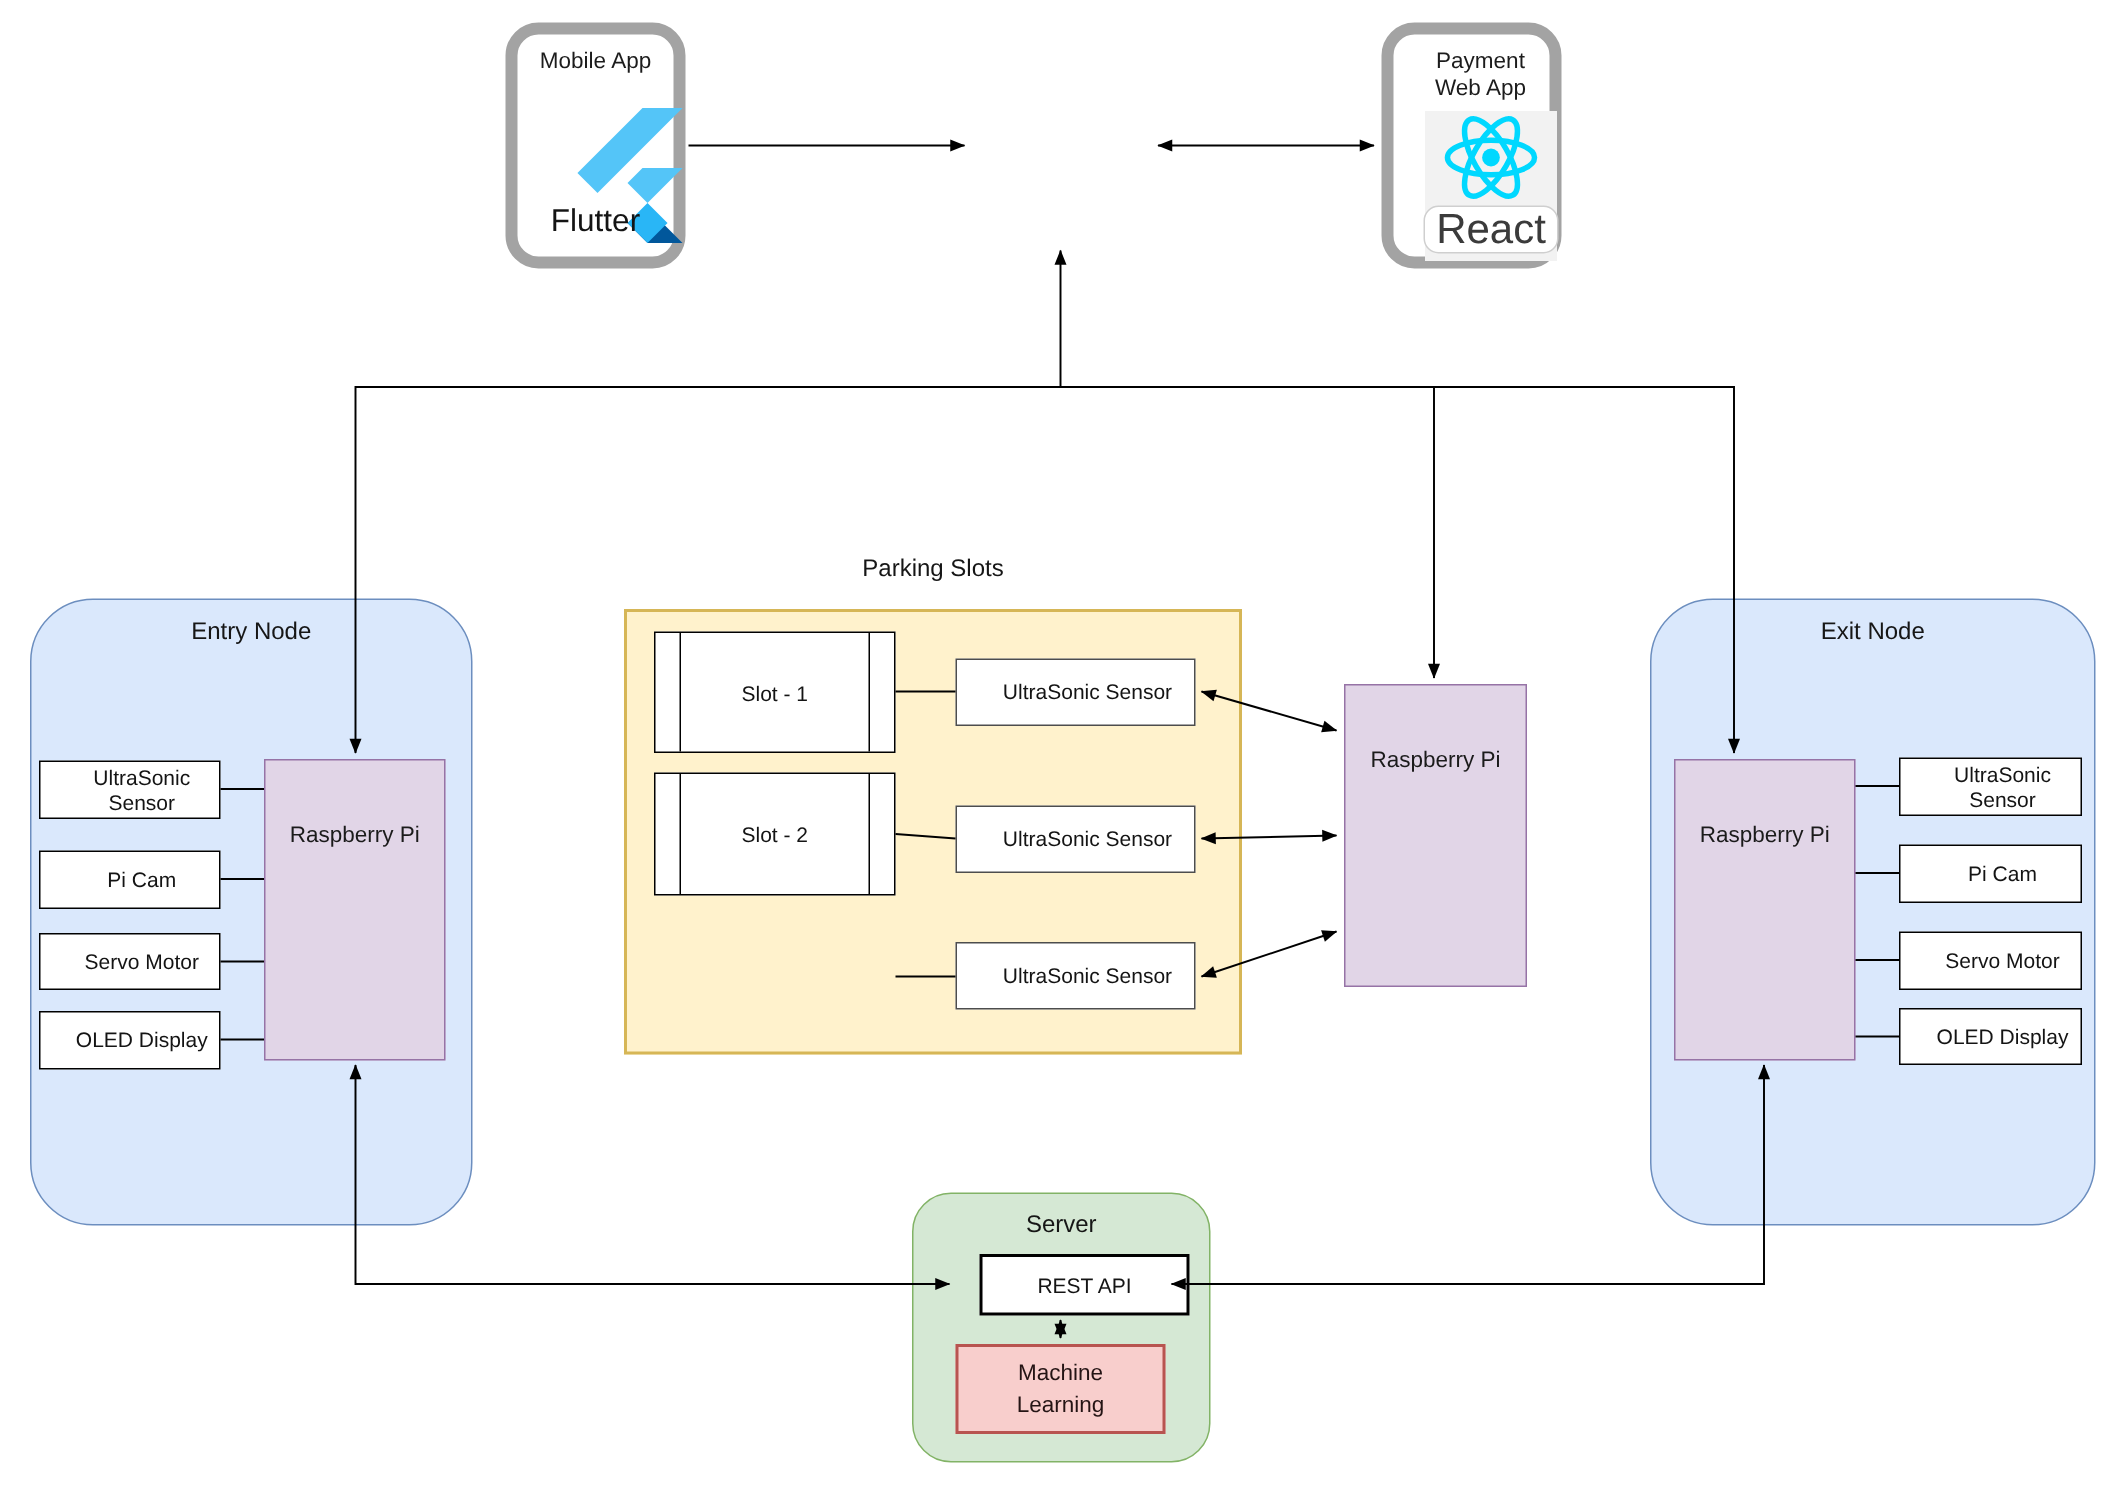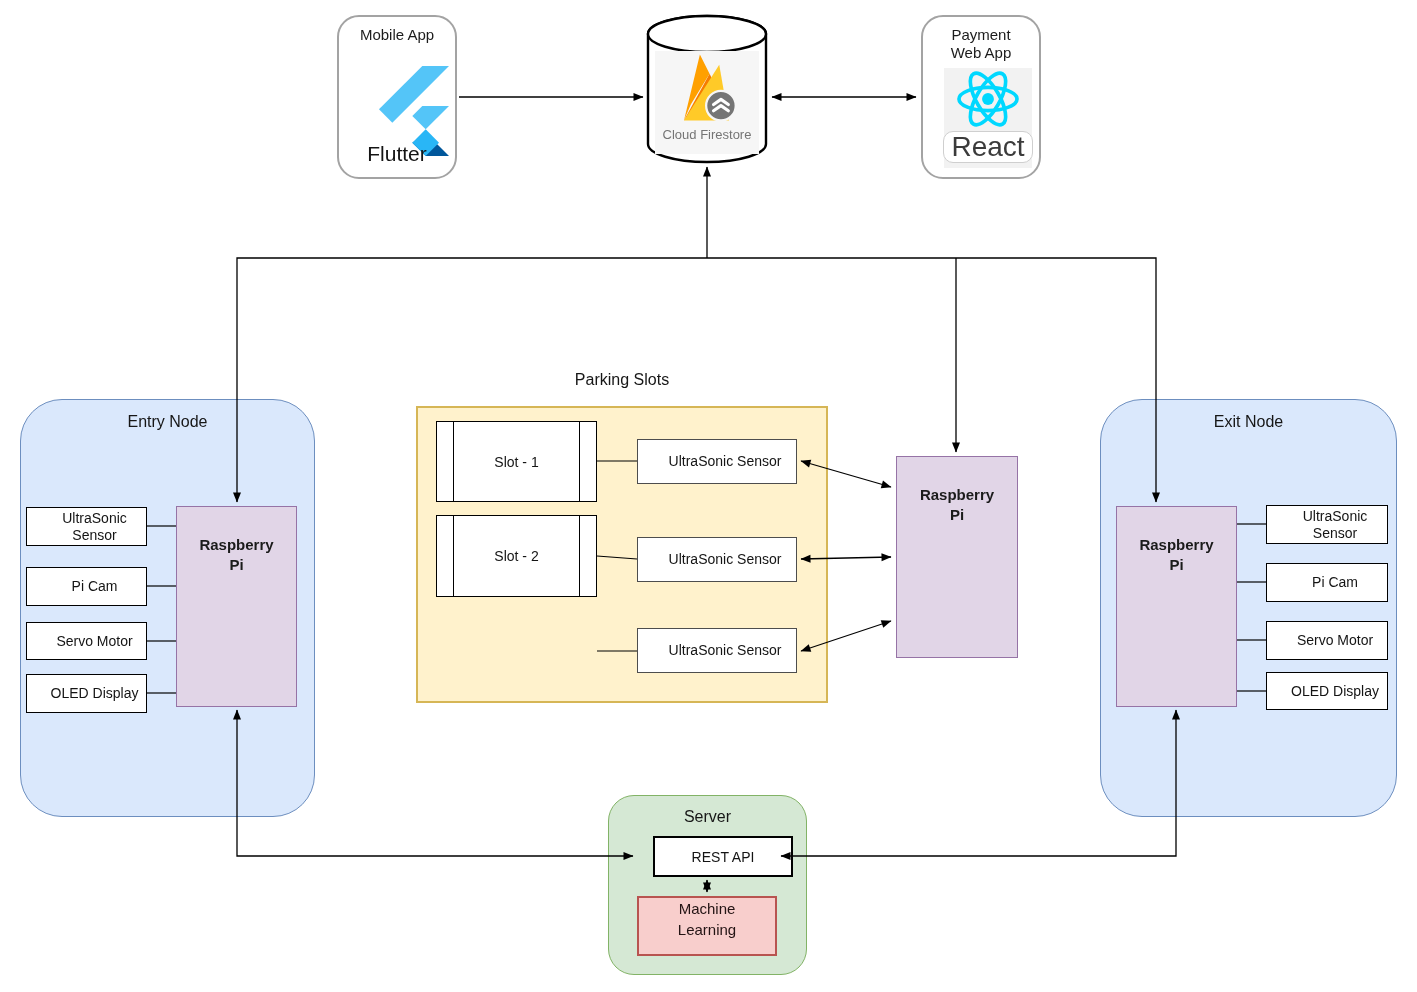--- a/index.html
+++ b/index.html
@@ -4,41 +4,41 @@
 <style>
   * { box-sizing: border-box; margin: 0; padding: 0; }
   html,body { background:#ffffff; }
   body { font-family: "Liberation Sans", sans-serif; color:#111; }
   .canvas { position:relative; width:1417px; height:992px; background:#fff; overflow:hidden; }
 
   .abs { position:absolute; }
 
   
   .appbox { position:absolute; width:120px; height:164px; background:#fff;
-            border:2px solid #a3a3a3; border-radius:22px; }
+            border:8px solid #a3a3a3; border-radius:22px; }
   .appbox .title { position:absolute; top:9px; left:0; right:0; text-align:center;
                    font-size:15px; color:#1c1c1c; line-height:18px; }
 
   
   .node { position:absolute; background:var(--c-node_fill,#dae8fc);
           border:1px solid var(--c-node_stroke,#6c8ebf); border-radius:42px; }
   .node-title { position:absolute; top:13px; left:0; right:0; text-align:center;
                 font-size:16px; color:#161616; }
 
   
   .whitebox { position:absolute; background:#fff; border:1px solid #000;
               display:flex; align-items:center; justify-content:center;
               font-size:14px; color:#141414; text-align:center; line-height:17px;padding-left:16px; }
   .graybrd { border:1px solid #4d4d4d; }
 
   
   .pi { position:absolute; background:var(--c-pi_fill,#e1d5e7);
         border:1px solid var(--c-pi_stroke,#9673a6);
         display:flex; justify-content:center; align-items:flex-start;
-        padding-top:28px; font-size:15px; color:#1b1b1b; text-align:center; line-height:20px;font-weight:bold; }
+        padding-top:40px; font-size:15px; color:#1b1b1b; text-align:center; line-height:20px; }
   .pi span { width:90px; }
 
   
   .parking { position:absolute; background:var(--c-parking_fill,#fff2cc);
              border:2px solid var(--c-parking_stroke,#d6b656); }
   .slot { position:absolute; background:#fff; border:1px solid #000;
           display:flex; align-items:center; justify-content:center;
           font-size:14px; color:#141414; }
   .slot::before, .slot::after { content:""; position:absolute; top:0; bottom:0;
           width:0; border-left:1px solid #000; }
@@ -46,21 +46,21 @@
   .slot::after  { right:16px; }
 
   
   .server { position:absolute; background:var(--c-server_fill,#d5e8d4);
             border:1px solid var(--c-server_stroke,#82b366); border-radius:26px; }
   .restapi { position:absolute; background:#fff; border:2px solid #000;
              display:flex; align-items:center; justify-content:center;
              font-size:14px; color:#141414; }
   .mlbox { position:absolute; background:var(--c-ml_fill,#f8cecc);
            border:2px solid var(--c-ml_stroke,#b85450);
-           display:flex; align-items:flex-start; justify-content:center;
+           display:flex; align-items:center; justify-content:center;
            font-size:15px; color:#241414; text-align:center; line-height:21px; }
   .mlbox span { width:100px; }
 
   
   .fscard { position:absolute; left:9px; top:38px; width:104px; height:103px;
             background:#f6f6f6; display:flex; flex-direction:column;
             align-items:center; justify-content:flex-start; }
   .fslabel { font-size:13px; color:#757575; margin-top:2px; white-space:nowrap; }
 
   
@@ -90,39 +90,20 @@
     <div class="title">Mobile App</div>
     <svg class="shape-svg" style="position:absolute; left:34px; top:44px;" width="82" height="100" viewBox="0 0 166 209">
       <polygon points="37.7,128.9 9.8,101 100.4,10.4 156.2,10.4" fill="#54c5f8"></polygon>
       <polygon points="156.2,94 100.4,94 79.5,114.9 107.4,142.8" fill="#54c5f8"></polygon>
       <polygon points="79.5,170.7 107.4,198.6 156.2,198.6 107.4,149.8" fill="#01579b"></polygon>
       <polygon points="107.4,142.8 79.5,170.7 107.4,198.6 135.3,170.7" fill="#29b6f6"></polygon>
     </svg>
     <div class="flutter-label">Flutter</div>
   </div>
 
-  <div class="abs" style="left:646px; top:13px; width:122px; height:152px;">
-    <svg class="shape-svg" width="122" height="152" viewBox="0 0 122 152">
-      <path d="M2,21 A59,18 0 0 1 120,21 L120,131 A59,18 0 0 1 2,131 Z" fill="#ffffff" stroke="#000" stroke-width="2.4"></path>
-      <ellipse cx="61" cy="21" rx="59" ry="18" fill="#ffffff" stroke="#000" stroke-width="2.4"></ellipse>
-    </svg>
-    <div class="fscard">
-      <svg class="shape-svg" width="92" height="74" viewBox="0 0 105 130">
-        <polygon points="12,122 40,6 57,40 24,94" fill="#ffa000"></polygon>
-        <polygon points="12,122 57,40 67,60" fill="#f57c00"></polygon>
-        <polygon points="12,122 74,24 91,122" fill="#ffca28"></polygon>
-        <g>
-          <circle cx="77" cy="96" r="26" fill="#757575" stroke="#f6f6f6" stroke-width="4"></circle>
-          <path d="M64,94 L77,85 L90,94" fill="none" stroke="#fff" stroke-width="5.5" stroke-linecap="round" stroke-linejoin="round"></path>
-          <path d="M64,105 L77,96 L90,105" fill="none" stroke="#fff" stroke-width="5.5" stroke-linecap="round" stroke-linejoin="round"></path>
-        </g>
-      </svg>
-      <div class="fslabel">Cloud Firestore</div>
-    </div>
-  </div>
 
   <div class="appbox" style="left:921px; top:15px;">
     <div class="title" style="width:80px; left:18px;">Payment Web App</div>
     <div class="reactcard">
       <svg class="shape-svg" width="72" height="62" viewBox="-12 -11 24 22">
         <g stroke="#00d8ff" stroke-width="1.3" fill="none">
           <ellipse rx="10.3" ry="4.1"></ellipse>
           <ellipse rx="10.3" ry="4.1" transform="rotate(60)"></ellipse>
           <ellipse rx="10.3" ry="4.1" transform="rotate(120)"></ellipse>
         </g>

